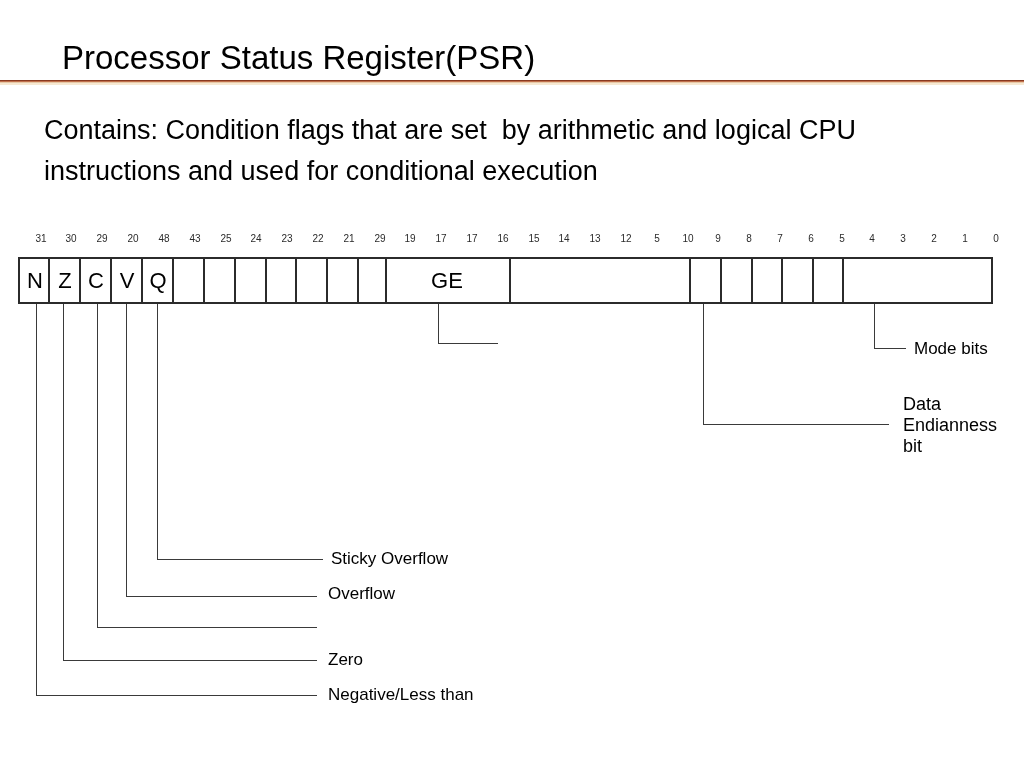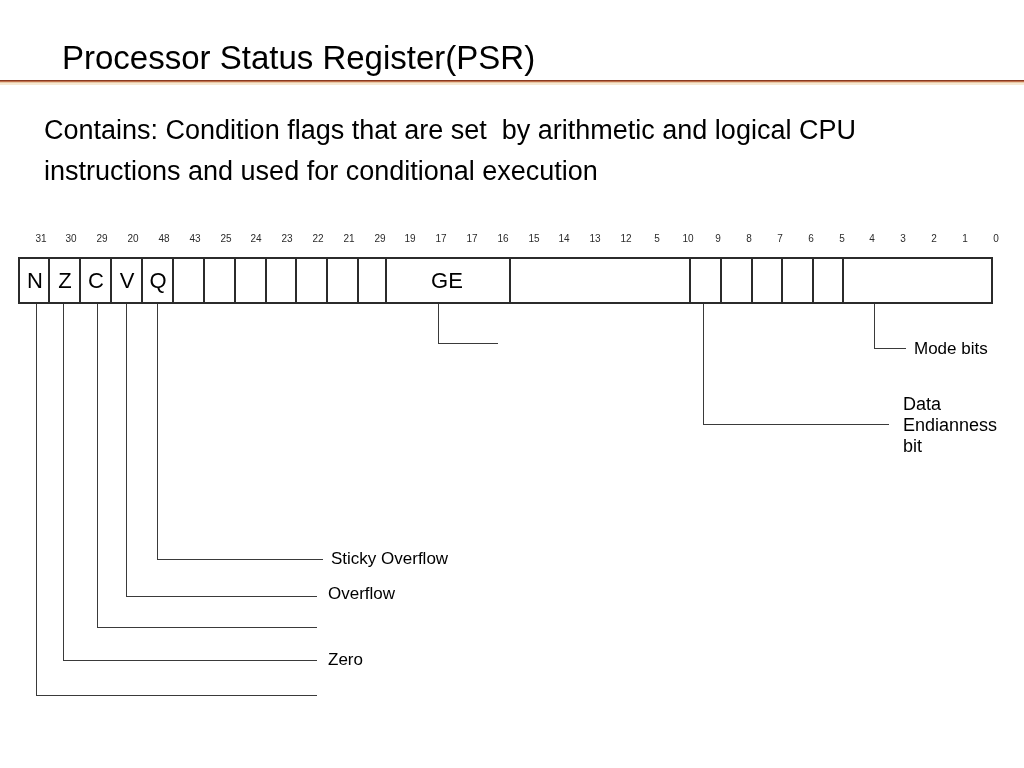--- a/index.html
+++ b/index.html
@@ -227,14 +227,15 @@
 
   <div class="vline" style="left:97px; top:304px; height:324px;"></div>
   <div class="hline" style="left:97px; top:627px; width:220px;"></div>
 
   <div class="vline" style="left:63px; top:304px; height:357px;"></div>
   <div class="hline" style="left:63px; top:660px; width:254px;"></div>
   <div class="callout-label" style="left:328px; top:649px;">Zero</div>
 
   <div class="vline" style="left:36px; top:304px; height:391px;"></div>
   <div class="hline" style="left:36px; top:695px; width:281px;"></div>
+  <div class="callout-label" style="left:328px; top:684px;">Negative/Less than</div>
 
 </div>
 
 </body></html>

